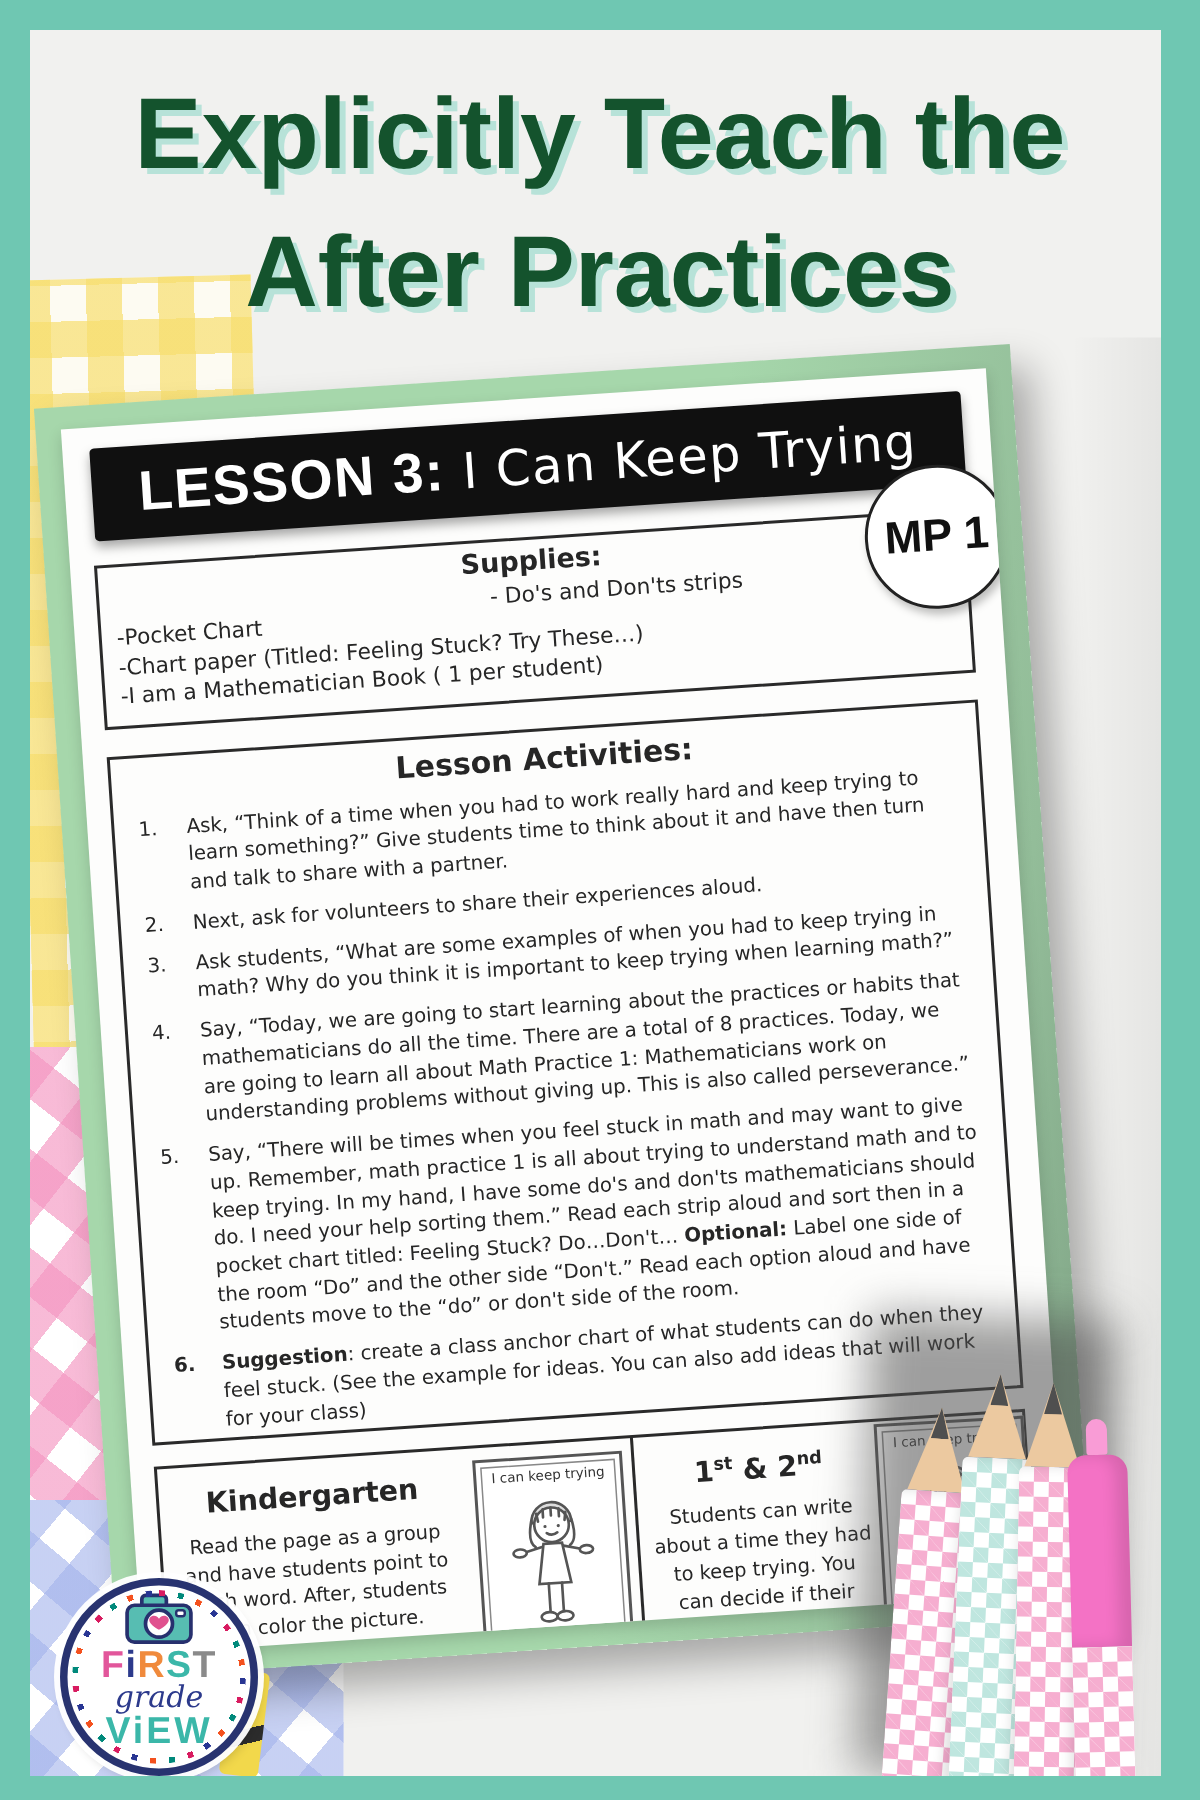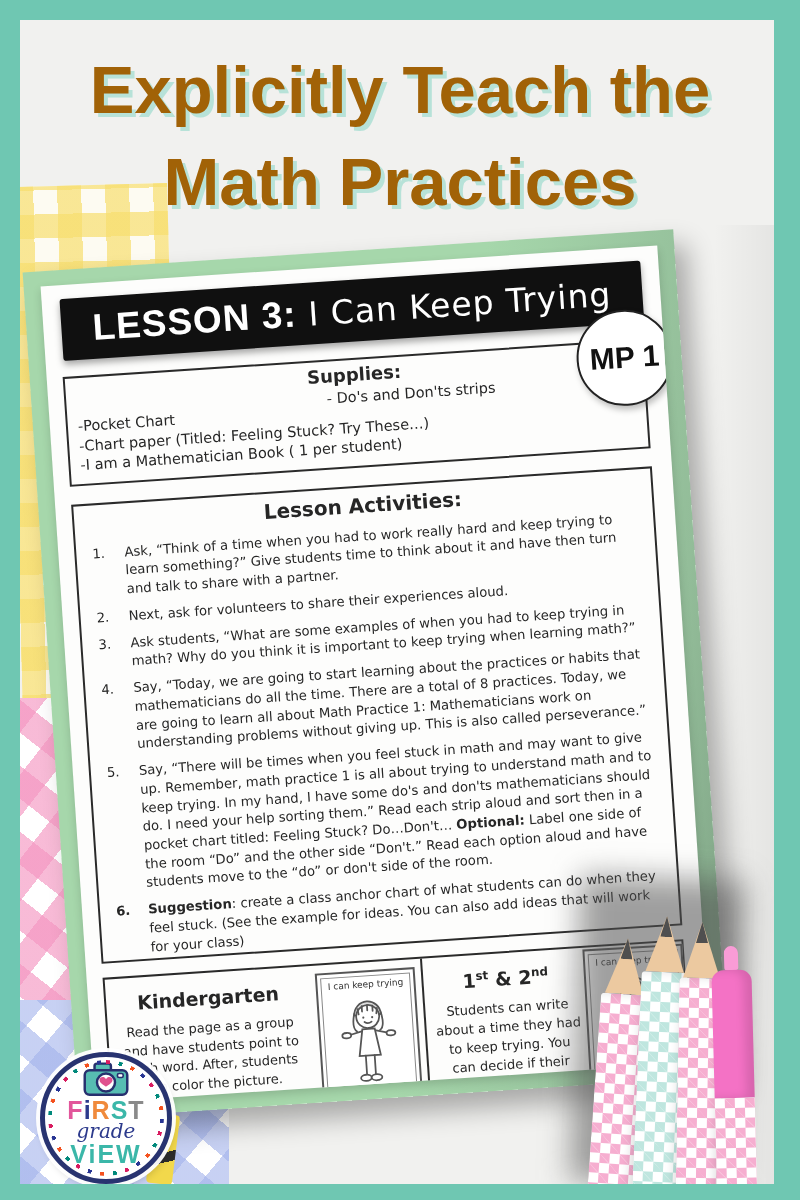--- a/index.html
+++ b/index.html
@@ -3,21 +3,21 @@
 <meta charset="utf-8">
 <style>
   html,body{margin:0;padding:0;}
   .page{position:relative;width:800px;height:1200px;background:#f1f1ef;overflow:hidden;
         font-family:"DejaVu Sans",sans-serif;}
   .frame{position:absolute;inset:0;border-style:solid;border-color:#6fc7b2;
          border-width:20px 26px 16px 20px;z-index:40;pointer-events:none;box-sizing:border-box;}
 
   
   .title{position:absolute;top:44px;left:0;width:100%;text-align:center;z-index:5;
-         font-family:"Liberation Sans",sans-serif;font-weight:bold;color:#a16207;
+         font-family:"Liberation Sans",sans-serif;font-weight:bold;color:#14532d;
          font-size:67px;line-height:92px;letter-spacing:0px;
          text-shadow:4px 4px 0 #b7e2d8;}
 
   
   .fab{position:absolute;z-index:2;}
   .g-yellow{left:16px;top:185px;width:158px;height:532px;transform:rotate(-1.5deg);
     background-color:#fdfbf2;
     background-image:repeating-linear-gradient(0deg,rgba(247,222,110,.7) 0 24px,rgba(255,255,255,0) 24px 48px),
                      repeating-linear-gradient(90deg,rgba(247,222,110,.7) 0 24px,rgba(255,255,255,0) 24px 48px);}
   .g-pink{left:14px;top:698px;width:220px;height:360px;
@@ -130,21 +130,21 @@
 </style>
 </head>
 <body>
 
 <div class="page">
 
   <div class="shade-right"></div>
 
   <div class="title">
     <div>Explicitly Teach the</div>
-    <div>Math Practices</div>
+    <div>After Practices</div>
   </div>
 
   <div class="fab g-yellow"></div>
   <div class="fab g-pink"></div>
   <div class="fab g-blue"></div>
 
   <div class="mat">
     <div class="paper">
 
       <div class="lesson-header">

